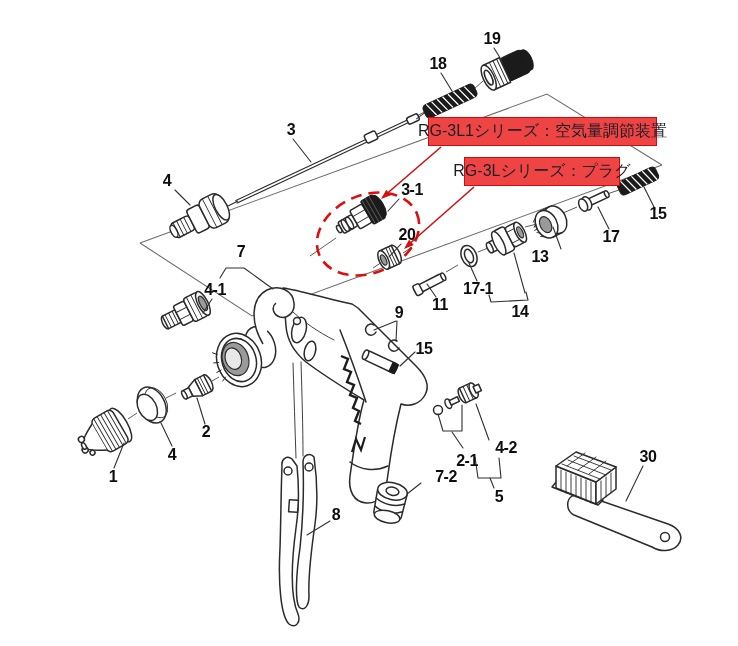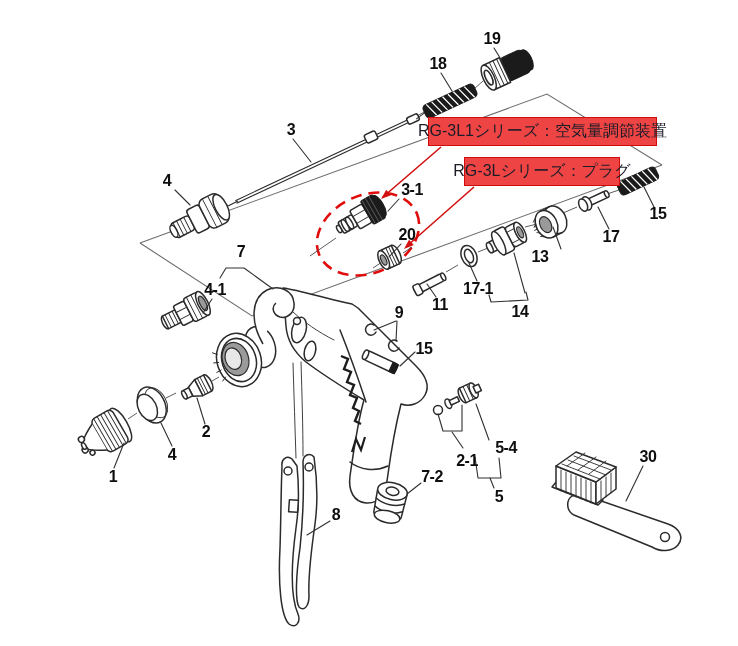--- a/index.html
+++ b/index.html
@@ -326,24 +326,24 @@
 
   <div class="callout" style="left:428px; top:117px; width:229px; height:29px;">RG-3L1シリーズ：空気量調節装置</div>
   <div class="callout" style="left:464px; top:157px; width:156px; height:29px;">RG-3Lシリーズ：プラグ</div>
 
   <div class="plabel" style="left:113px;top:477px">1</div>
   <div class="plabel" style="left:206px;top:432px">2</div>
   <div class="plabel" style="left:291px;top:130px">3</div>
   <div class="plabel" style="left:172px;top:455px">4</div>
   <div class="plabel" style="left:499px;top:497px">5</div>
   <div class="plabel" style="left:467px;top:461px">2-1</div>
-  <div class="plabel" style="left:506px;top:448px">5-4</div>
+  <div class="plabel" style="left:506px;top:448px">4-2</div>
   <div class="plabel" style="left:241px;top:252px">7</div>
   <div class="plabel" style="left:215px;top:290px">4-1</div>
-  <div class="plabel" style="left:432px;top:477px">7-2</div>
+  <div class="plabel" style="left:446px;top:477px">7-2</div>
   <div class="plabel" style="left:336px;top:515px">8</div>
   <div class="plabel" style="left:399px;top:313px">9</div>
   <div class="plabel" style="left:424px;top:349px">15</div>
   <div class="plabel" style="left:440px;top:305px">11</div>
   <div class="plabel" style="left:520px;top:312px">14</div>
   <div class="plabel" style="left:478px;top:289px">17-1</div>
   <div class="plabel" style="left:540px;top:257px">13</div>
   <div class="plabel" style="left:407px;top:235px">20</div>
   <div class="plabel" style="left:412px;top:190px">3-1</div>
   <div class="plabel" style="left:658px;top:214px">15</div>

